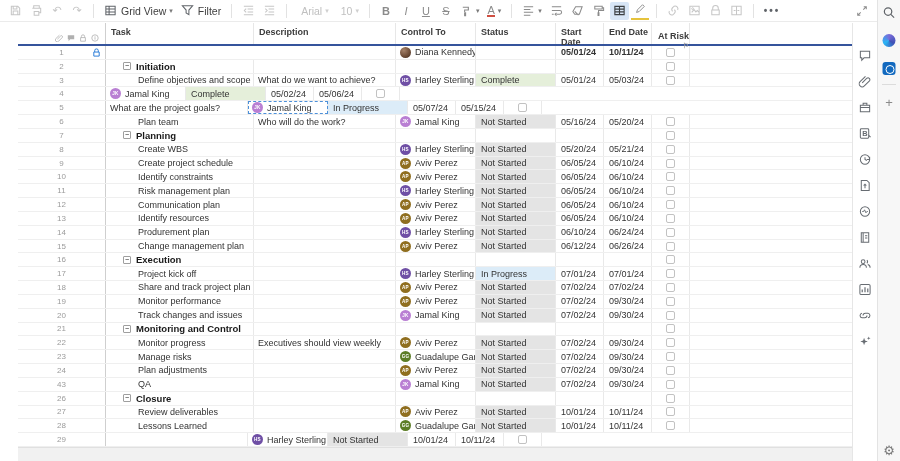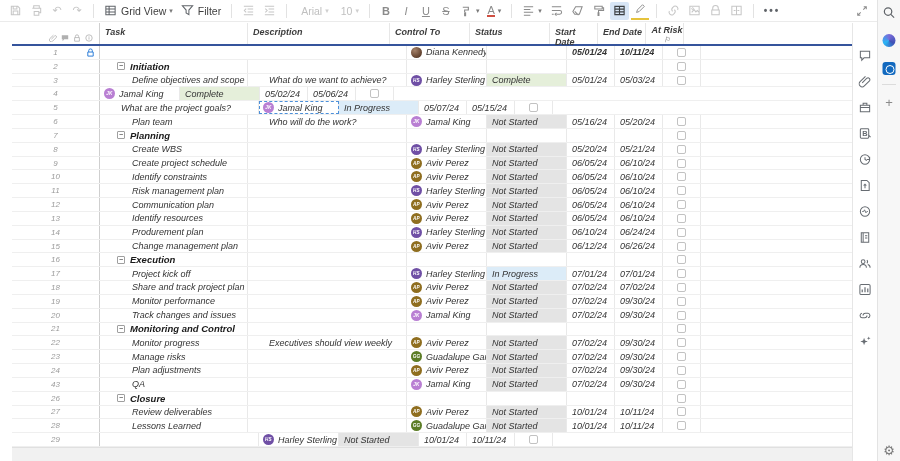--- a/index.html
+++ b/index.html
@@ -39,41 +39,41 @@
   .gear { font-size:13px; color:#7a7a7a; }
 
   
   .feature-rail { position:absolute; right:23px; top:23px; bottom:0; width:25px;
     background:#fff; border-left:1px solid #e6e6e6; }
   .feature-rail .fic { position:absolute; left:50%; transform:translateX(-50%);
     color:#676c72; }
   .feature-rail svg { display:block; }
 
   
-  .grid { position:absolute; left:12px; top:23px; width:852px; bottom:0; background:#fff;font-style:italic; }
+  .grid { position:absolute; left:18px; top:23px; width:852px; bottom:0; background:#fff; }
   .colhead { position:absolute; left:0; top:0; height:23px; width:852px; display:flex;
     border-bottom:2px solid #35549c; background:#fff; }
   .hc { font-size:9px; font-weight:bold; color:#3c3c3c; padding:4px 0 0 5px; position:relative;
     border-right:1px solid #e7e7e7; }
   .hc.nob { border-right:none; }
   .gutter-head { width:88px; border-right:1px solid #cfcfcf; position:relative; }
   .mini-icons { position:absolute; right:6px; bottom:2px; display:flex; gap:4px; }
   .mini-icons svg { display:block; }
-  .atrisk-head { text-align:center; line-height:9px; padding-top:3px; }
+  .atrisk-head { text-align:right; line-height:9px; padding-top:9px; }
   .atrisk-flag { display:block; color:#9a9a9a; font-size:7px; margin-top:0px; }
 
   .rows { position:absolute; left:0; top:23px; width:852px; }
   .row { display:flex; height:13.83px; border-bottom:1px solid #efefef; align-items:stretch; }
   .cell { font-size:9px; color:#333; border-right:1px solid #e9e9e9; display:flex;
     align-items:center; overflow:hidden; white-space:nowrap; }
   .c-gutter { width:88px; border-right:1px solid #cfcfcf; position:relative;
     justify-content:center; }
   .rownum { font-size:8px; color:#9b9b9b; }
   .c-task { width:148px; }
-  .c-desc { width:142px; padding-left:4px;margin-left:17px; }
+  .c-desc { width:142px; padding-left:4px; }
   .c-who { width:80px; padding-left:4px; position:relative; }
   .c-status { width:80px; padding-left:5px; }
   .c-date { width:48px; padding-left:5px; }
   .c-risk { width:38px; justify-content:center; }
   .c-fill { flex:1; border-right:none; }
 
   .row.project .c-task { font-weight:bold; font-size:10.5px; color:#1a1a1a;margin-top:20px; }
   .row.project .c-date { font-weight:bold; }
   .row.section .c-task { font-weight:bold; font-size:9.5px; color:#1a1a1a; }
 

